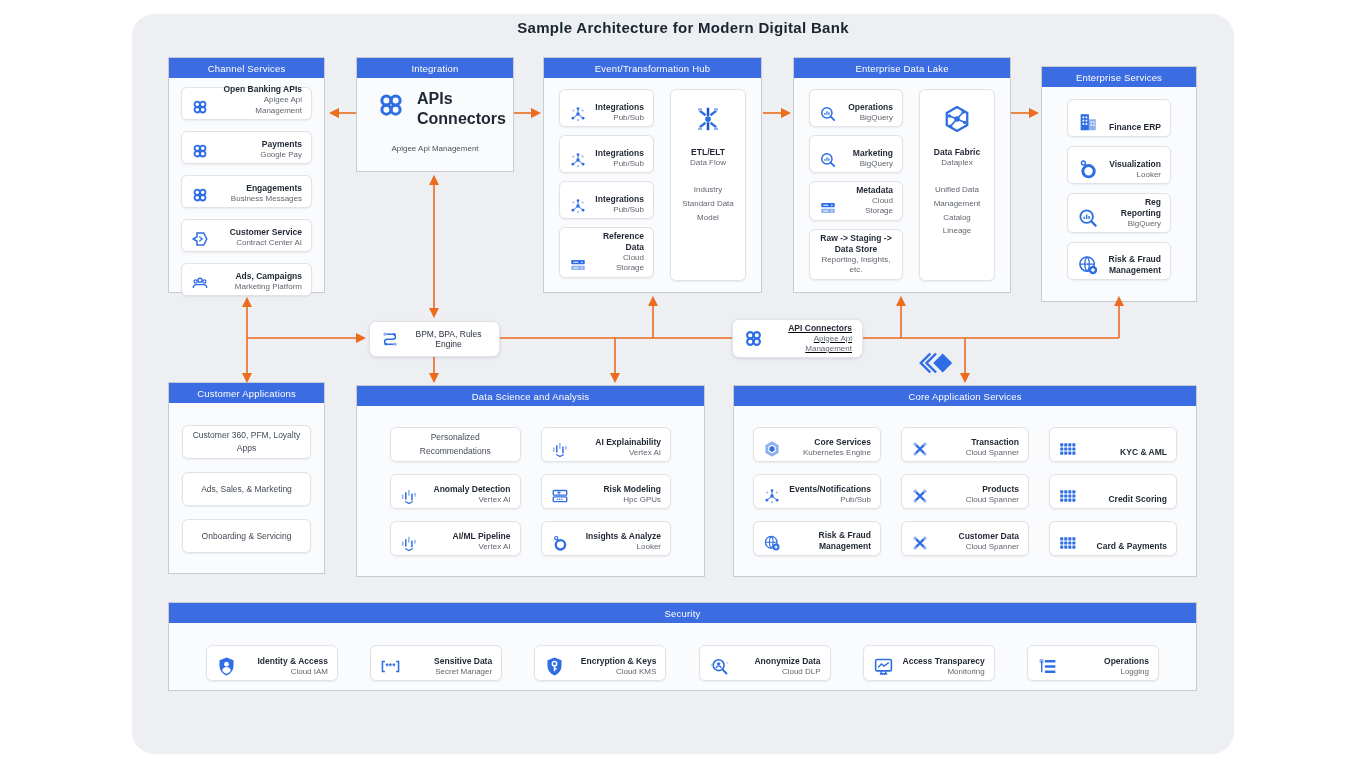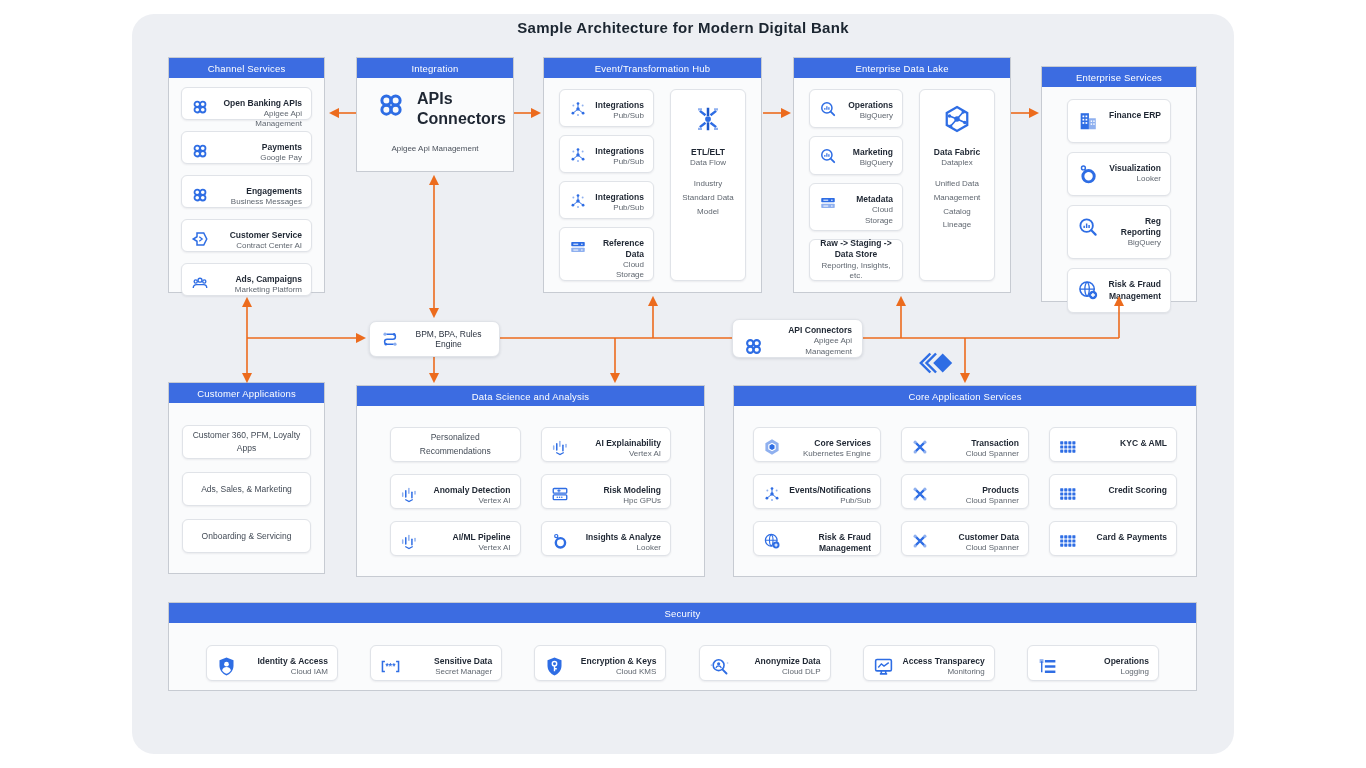--- a/index.html
+++ b/index.html
@@ -15,30 +15,30 @@
   #sec-integration{left:356px;top:57px;width:158px;height:115px;}
   #sec-hub{left:543px;top:57px;width:219px;height:236px;}
   #sec-lake{left:793px;top:57px;width:218px;height:236px;}
   #sec-services{left:1041px;top:66px;width:156px;height:236px;}
   #sec-customer{left:168px;top:382px;width:157px;height:192px;}
   #sec-datascience{left:356px;top:385px;width:349px;height:192px;}
   #sec-coreapp{left:733px;top:385px;width:464px;height:192px;}
   #sec-security{left:168px;top:602px;width:1029px;height:89px;}
 
   .card{background:#fff;border:1px solid #e0e3e8;border-radius:6px;box-shadow:0 1px 2px rgba(25,35,60,.07);box-sizing:border-box;}
-  .icon-card{display:flex;align-items:flex-start;gap:6px;padding:10px 9px;}
+  .icon-card{display:flex;align-items:flex-end;gap:6px;padding:3px 9px;}
   .icon{display:inline-flex;align-items:center;justify-content:center;flex:0 0 auto;width:18px;height:18px;}
   .icon svg{width:100%;height:100%;}
   .ctext{flex:1;text-align:right;min-width:0;}
   .ctitle{font-size:8.5px;font-weight:bold;color:#1f2733;line-height:1.3;}
   .csub{font-size:8px;color:#606770;line-height:1.3;}
   .cplain{font-size:8.5px;color:#434b56;line-height:1.55;}
   .text-card{display:flex;flex-direction:column;align-items:center;justify-content:center;text-align:center;padding:3px 8px;}
   .text-card .ctext{flex:none;text-align:center;}
-  .clines{font-size:8px;color:#606770;line-height:1.7;margin-top:9px;}
+  .clines{font-size:8px;color:#606770;line-height:1.7;margin-top:15px;}
 
   #sec-channel .cards{display:flex;flex-direction:column;gap:11px;padding:9px 12px;}
   #sec-channel .card{height:33px;}
 
   .hub-body{display:flex;gap:16px;padding:11px 15px;height:calc(100% - 20px);box-sizing:border-box;}
   .leftcol{flex:1;display:flex;flex-direction:column;gap:8px;}
   .leftcol .card{min-height:38px;}
   .sidecol{width:76px;}
   .sidecol .card{height:100%;display:flex;flex-direction:column;align-items:center;text-align:center;padding:14px 4px 6px;gap:6px;}
   .sidecol .icon{width:30px;height:30px;margin-bottom:7px;}
@@ -62,21 +62,21 @@
   .integration-body{position:relative;height:calc(100% - 20px);}
   .int-icon{position:absolute;left:19px;top:12px;width:30px;height:30px;}
   .int-icon svg{width:100%;height:100%;}
   .int-heading{position:absolute;left:60px;top:11px;font-size:16px;font-weight:bold;color:#1f2733;line-height:1.25;}
   .int-sub{position:absolute;left:0;right:0;top:66px;text-align:center;font-size:8px;color:#4c535d;}
 
   .float-card{position:absolute;background:#fff;border:1px solid #e0e3e8;border-radius:7px;box-shadow:0 1px 3px rgba(25,35,60,.12);box-sizing:border-box;z-index:3;}
   #bpm-card{left:369px;top:321px;width:131px;height:36px;display:flex;align-items:center;gap:8px;padding:0 10px;}
   #bpm-card .icon{width:20px;height:20px;}
   #bpm-card .bpm-label{font-size:8.5px;color:#2b3340;flex:1;text-align:center;}
-  #api-card{left:732px;top:319px;width:131px;height:39px;display:flex;align-items:flex-end;gap:18px;padding:0 10px;}
+  #api-card{left:732px;top:319px;width:131px;height:39px;display:flex;align-items:center;gap:18px;padding:0 10px;text-decoration:underline;}
   #api-card .icon{width:21px;height:21px;}
   #datastream-glyph{position:absolute;left:918px;top:349px;width:38px;height:28px;z-index:3;}
   #datastream-glyph svg{width:100%;height:100%;}
 
   #connectors{position:absolute;left:0;top:0;width:1366px;height:768px;pointer-events:none;z-index:2;}
 </style>
 </head>
 <body>
 
 <div class="canvas">

